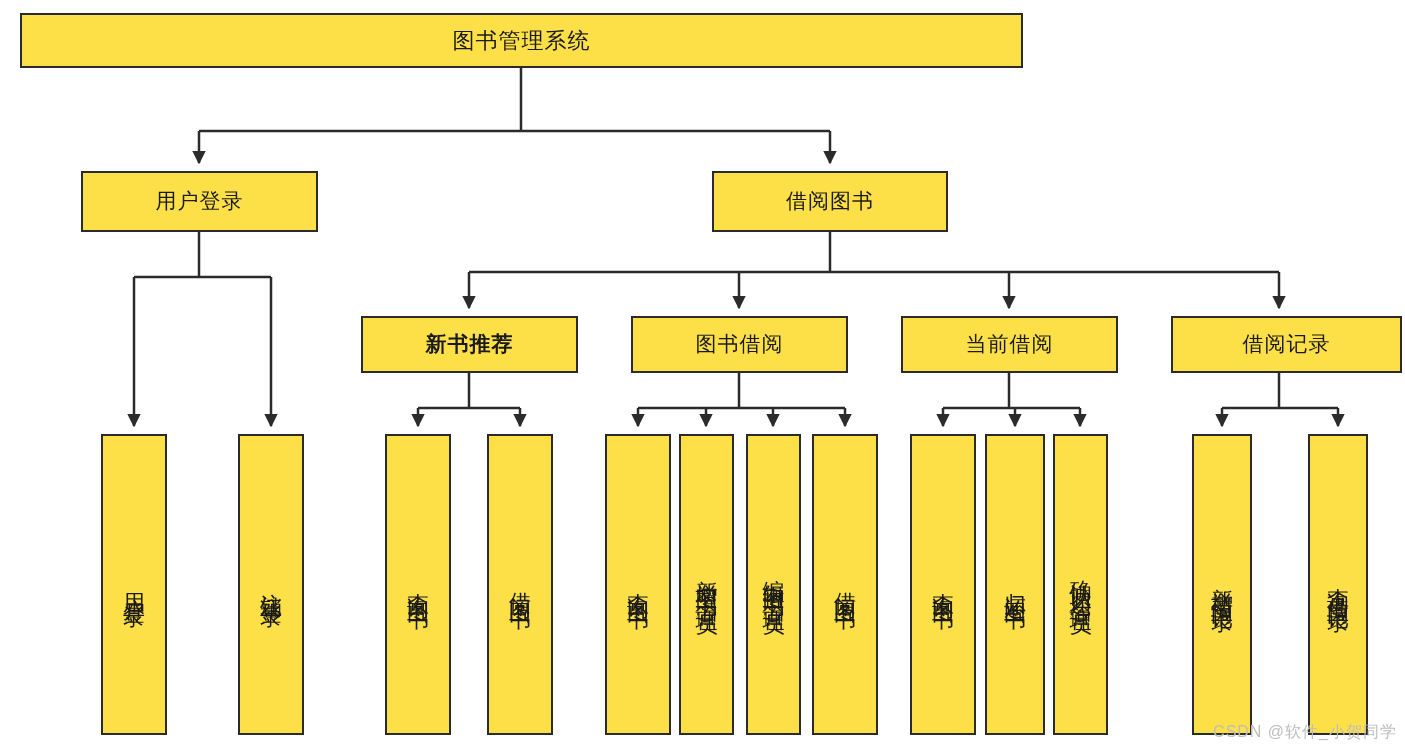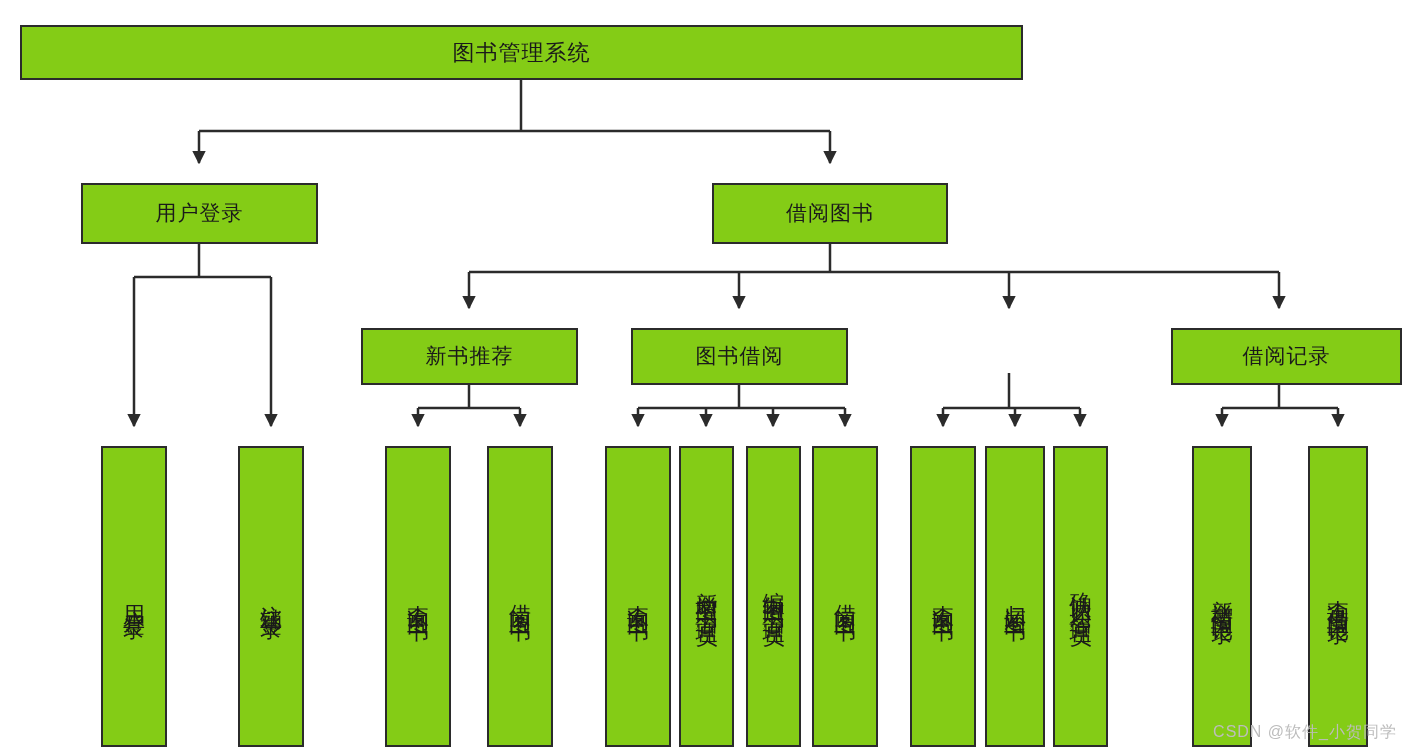--- a/index.html
+++ b/index.html
@@ -1,22 +1,22 @@
 <!DOCTYPE html>
 <html><head>
 <meta charset="utf-8">
 <style>
   html,body{margin:0;padding:0;background:#ffffff;}
   body{width:1405px;height:747px;overflow:hidden;
        font-family:"Liberation Sans","DejaVu Sans",sans-serif;}
   #stage{position:relative;width:1405px;height:747px;background:#fff;}
   svg#wires{position:absolute;left:0;top:0;width:1405px;height:747px;}
-  .node{position:absolute;box-sizing:border-box;background:#84cc16;
+  .node{position:absolute;box-sizing:border-box;background:#fde047;
         border:2.5px solid #2b2b2b;display:flex;align-items:center;
-        justify-content:center;color:#1a1a1a;margin-top:12px;}
+        justify-content:center;color:#1a1a1a;}
   .node .lbl{display:block;text-align:center;line-height:1.05;}
   .node.horiz .lbl{font-size:21px;letter-spacing:1px;}
   .node.root .lbl{font-size:22px;letter-spacing:1px;}
   .node.leaf{align-items:center;justify-content:center;}
   .node.leaf .lbl{
       writing-mode:vertical-rl;
       text-orientation:upright;
       font-size:22px;
       letter-spacing:5px;
       line-height:1;
@@ -85,25 +85,28 @@
     <span class="lbl">图书管理系统</span>
   </div>
 
   <div class="node horiz" style="left:81px;top:171px;width:237px;height:61px;">
     <span class="lbl">用户登录</span>
   </div>
   <div class="node horiz" style="left:712px;top:171px;width:236px;height:61px;">
     <span class="lbl">借阅图书</span>
   </div>
 
-  <div class="node horiz" style="left:361px;top:316px;width:217px;height:57px;">
+  <div class="node horiz" style="left:361px;top:316px;width:217px;height:57px;font-weight:bold;">
     <span class="lbl">新书推荐</span>
   </div>
   <div class="node horiz" style="left:631px;top:316px;width:217px;height:57px;">
     <span class="lbl">图书借阅</span>
+  </div>
+  <div class="node horiz" style="left:901px;top:316px;width:217px;height:57px;">
+    <span class="lbl">当前借阅</span>
   </div>
   <div class="node horiz" style="left:1171px;top:316px;width:231px;height:57px;">
     <span class="lbl">借阅记录</span>
   </div>
 
   <div class="node leaf" style="left:101px;top:434px;width:66px;height:301px;">
     <span class="lbl">用户登录</span>
   </div>
   <div class="node leaf" style="left:238px;top:434px;width:66px;height:301px;">
     <span class="lbl">注销登录</span>

